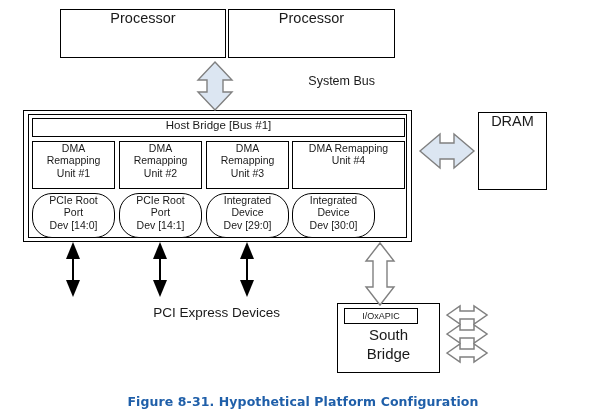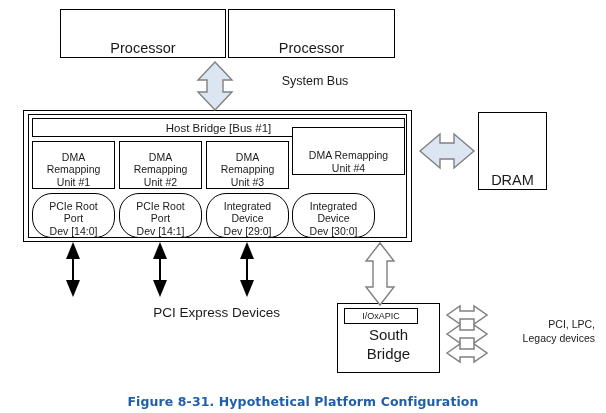--- a/index.html
+++ b/index.html
@@ -16,21 +16,21 @@
     height: 413px;
     background: #ffffff;
     overflow: hidden;
   }
   .box {
     position: absolute;
     box-sizing: border-box;
     border: 1.5px solid #000000;
     background: #ffffff;
     display: flex;
-    align-items: flex-end;
+    align-items: flex-start;
     justify-content: center;
     text-align: center;
     color: #1a1a1a;
     line-height: 1.18;
   }
   .plain {
     position: absolute;
     color: #1a1a1a;
     text-align: right;
     line-height: 1.2;
@@ -132,39 +132,39 @@
 
 <div id="page">
 
   <div class="box proc" id="proc-1" style="left:60px; top:9px; width:166px; height:49px;">
     <span>Processor</span>
   </div>
   <div class="box proc" id="proc-2" style="left:228px; top:9px; width:167px; height:49px;">
     <span>Processor</span>
   </div>
 
-  <div class="plain" id="system-bus-label" style="left:255px; top:74px; width:120px; text-align:center;">System Bus</div>
+  <div class="plain" id="system-bus-label" style="left:255px; top:74px; width:120px; text-align:right;">System Bus</div>
 
   <div class="box" id="chipset-outer" style="left:23px; top:110px; width:389px; height:132px;"></div>
   <div class="box" id="chipset-inner" style="left:28px; top:114px; width:379px; height:124px;"></div>
 
   <div class="box" id="host-bridge" style="left:32px; top:118px; width:373px; height:19px;">
     <span>Host Bridge [Bus #1]</span>
   </div>
 
   <div class="box dma-unit" style="left:32px; top:141px; width:83px; height:48px;">
     <span class="ml">DMA<br>Remapping<br>Unit #1</span>
   </div>
   <div class="box dma-unit" style="left:119px; top:141px; width:83px; height:48px;">
     <span class="ml">DMA<br>Remapping<br>Unit #2</span>
   </div>
   <div class="box dma-unit" style="left:206px; top:141px; width:83px; height:48px;">
     <span class="ml">DMA<br>Remapping<br>Unit #3</span>
   </div>
-  <div class="box dma-unit" style="left:292px; top:127px; width:113px; height:48px;">
+  <div class="box dma-unit" style="left:292px; top:141px; width:113px; height:48px;">
     <span class="ml">DMA Remapping<br>Unit #4</span>
   </div>
 
   <div class="box dev-box" style="left:32px; top:193px; width:83px; height:45px;">
     <span class="ml">PCIe Root<br>Port<br>Dev [14:0]</span>
   </div>
   <div class="box dev-box" style="left:119px; top:193px; width:83px; height:45px;">
     <span class="ml">PCIe Root<br>Port<br>Dev [14:1]</span>
   </div>
   <div class="box dev-box" style="left:206px; top:193px; width:83px; height:45px;">
@@ -180,21 +180,20 @@
 
   <div class="box" id="south-bridge" style="left:337px; top:303px; width:103px; height:70px;">
     <div id="ioxapic">
       <span>I/OxAPIC</span>
     </div>
     <div class="sb-title ml">South<br>Bridge</div>
   </div>
 
   <div class="plain" id="pcie-devices-label" style="left:60px; top:305px; width:220px;">PCI Express Devices</div>
 
-  <div class="plain ml" id="legacy-label" style="left:485px; top:318px; width:110px;">PCI, LPC,<br>Legacy devices</div>
 
   <svg class="ovl" viewBox="0 0 606 413">
 
     <polygon points="215,62 232,80 223,80 223,92 232,92 215,110 198,92 207,92 207,80 198,80" fill="#dce6f2" stroke="#808080" stroke-width="1.4" stroke-linejoin="miter"></polygon>
 
     <polygon points="420,151 440,134 440,143 454,143 454,134 474,151 454,168 454,159 440,159 440,168" fill="#dce6f2" stroke="#808080" stroke-width="1.4" stroke-linejoin="miter"></polygon>
 
     <polygon points="380,243 394,261 387,261 387,287 394,287 380,305 366,287 373,287 373,261 366,261" fill="#ffffff" stroke="#808080" stroke-width="1.4" stroke-linejoin="miter"></polygon>
 
     <g>

